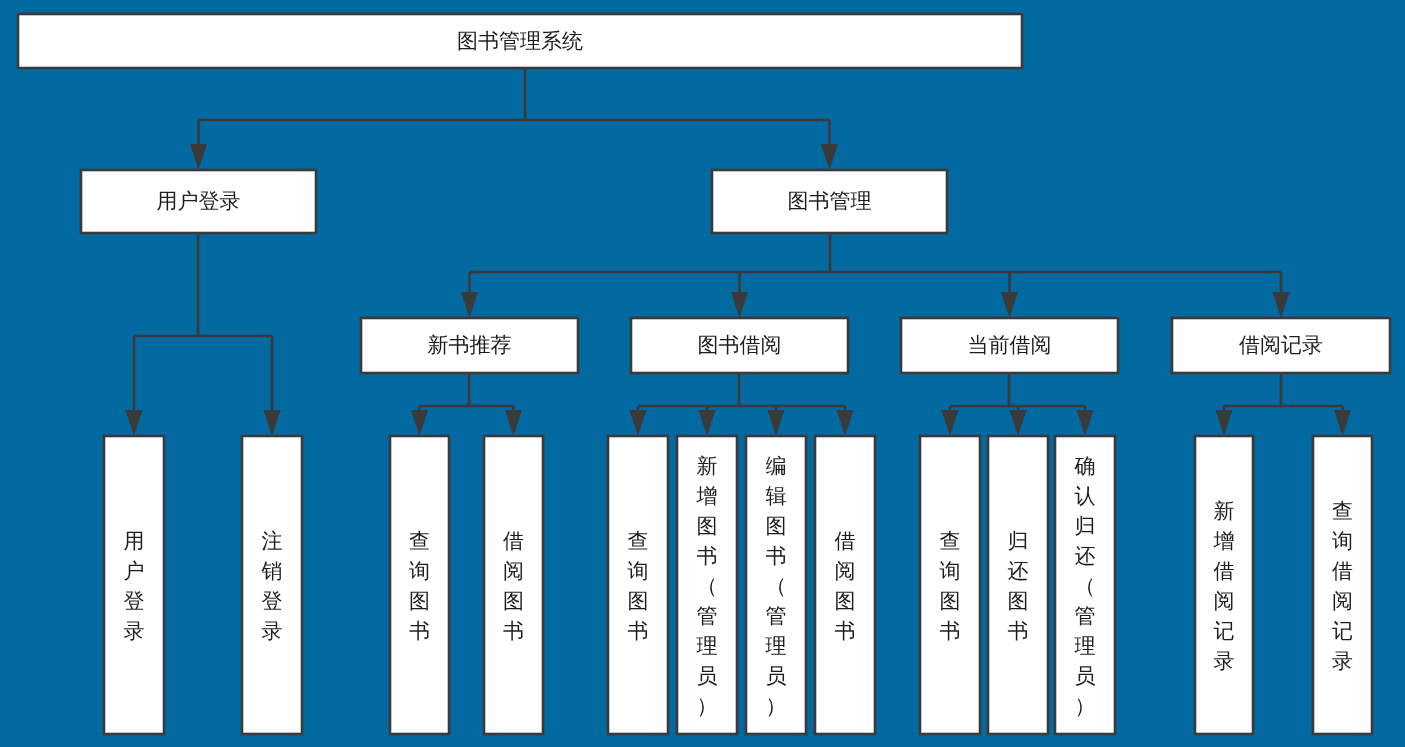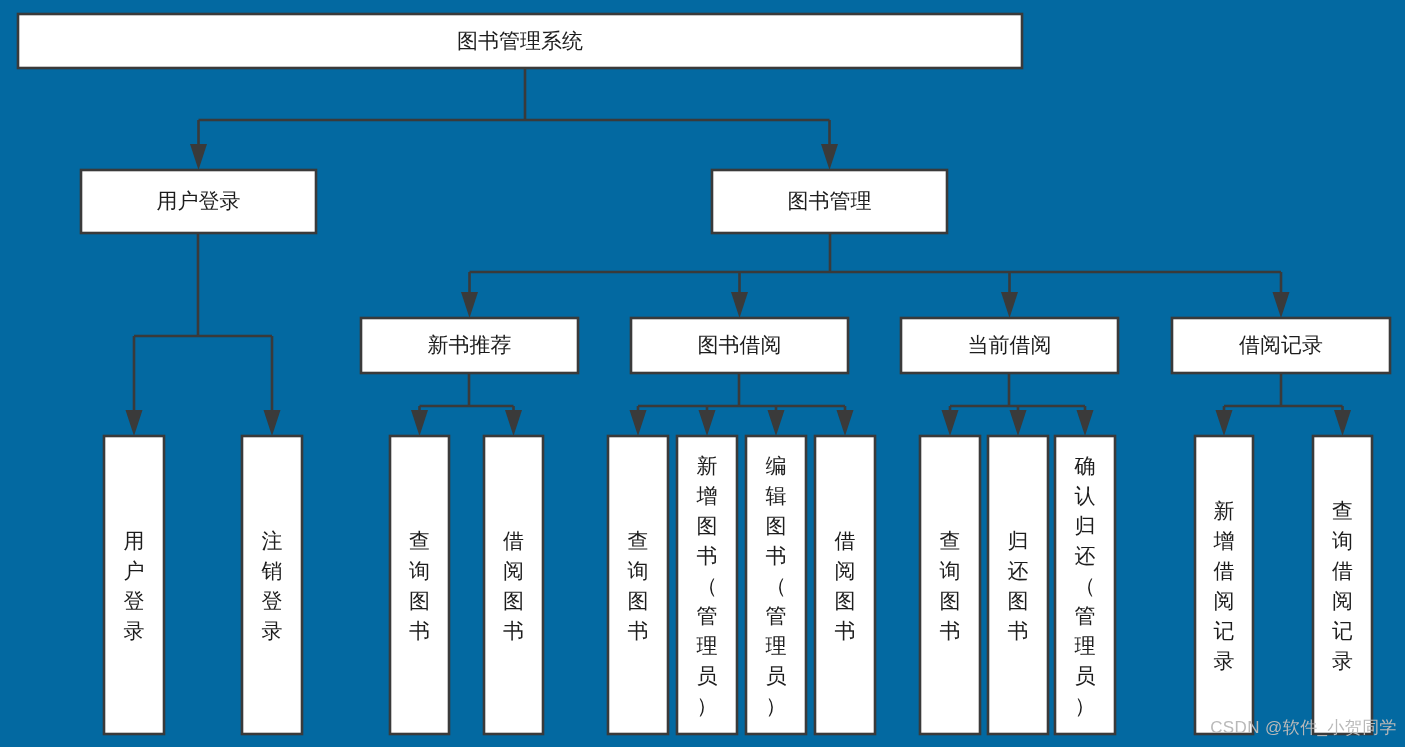--- a/index.html
+++ b/index.html
@@ -274,14 +274,13 @@
           <rect class="node-box" x="1313" y="436" width="59" height="298"></rect>
           <text class="node-label-v" x="1342.5" y="518.4">查</text>
           <text class="node-label-v" x="1342.5" y="548.4">询</text>
           <text class="node-label-v" x="1342.5" y="578.4">借</text>
           <text class="node-label-v" x="1342.5" y="608.4">阅</text>
           <text class="node-label-v" x="1342.5" y="638.4">记</text>
           <text class="node-label-v" x="1342.5" y="668.4">录</text>
         </g>
       </g>
   </svg>
-  <div class="watermark">CSDN @软件_小贺同学</div>
 </div>
 
 </body></html>

